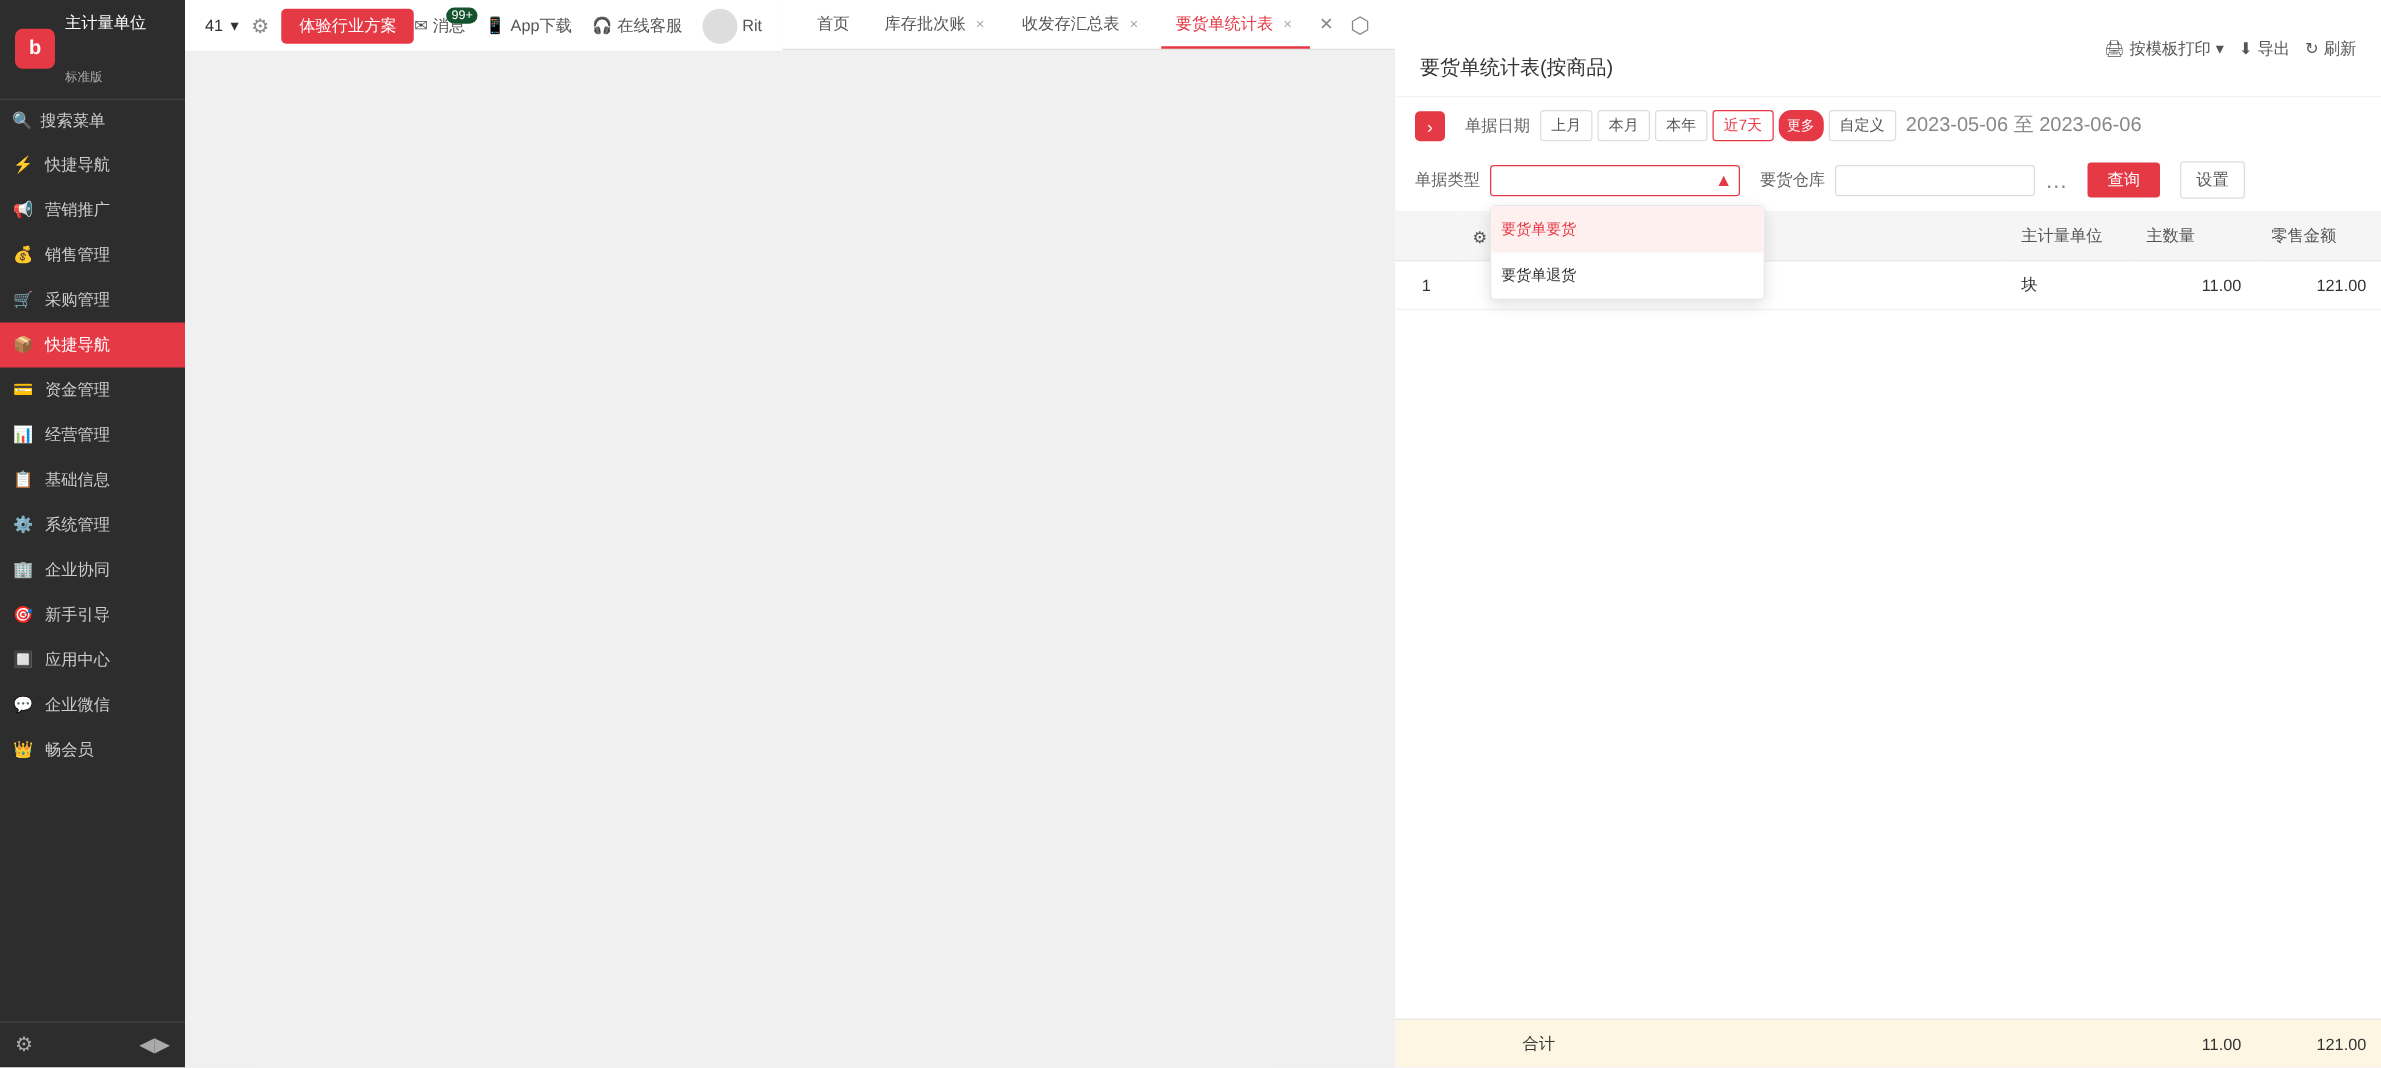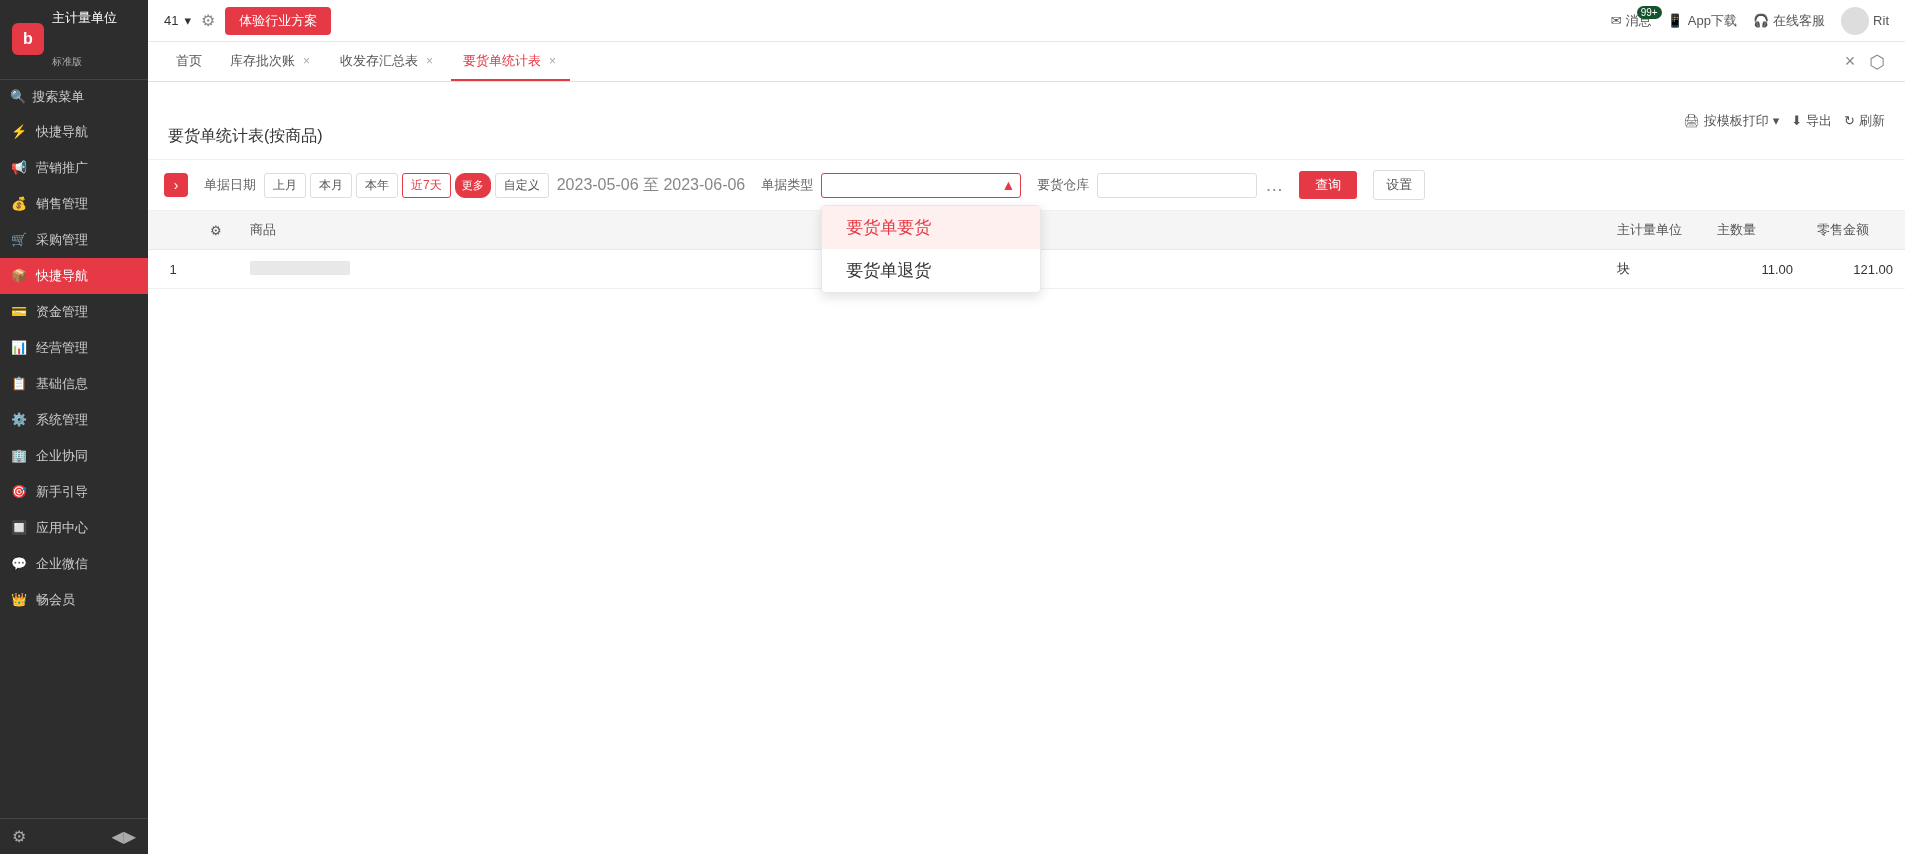--- a/index.html
+++ b/index.html
@@ -45,21 +45,21 @@
     .sidebar-scroll::-webkit-scrollbar { width: 4px; }
     .sidebar-scroll::-webkit-scrollbar-thumb { background: #555; border-radius: 2px; }
     .sidebar-footer {
       border-top: 1px solid #444;
       display: flex; align-items: center; justify-content: space-between;
       padding: 8px 12px; color: #aaa;
     }
     .sidebar-footer-icon { cursor: pointer; font-size: 16px; }
 
     
-    .main { flex: 1; display: flex; flex-direction: column; background: #f0f0f0; min-width: 0; }
+    .main { flex: 1; display: flex; background: #f0f0f0; min-width: 0; }
 
     
     .topbar {
       background: #fff; display: flex; align-items: center; justify-content: space-between;
       padding: 0 16px; height: 42px; border-bottom: 1px solid #e8e8e8; flex-shrink: 0;
     }
     .topbar-left { display: flex; align-items: center; gap: 10px; }
     .topbar-store { display: flex; align-items: center; gap: 6px; color: #333; font-size: 13px; cursor: pointer; }
     .topbar-gear { color: #888; cursor: pointer; font-size: 16px; }
     .topbar-trial-btn {
@@ -145,21 +145,21 @@
       padding: 5px 12px; font-size: 13px; cursor: pointer; font-family: inherit;
     }
 
     
     .dropdown-overlay {
       position: absolute; background: white; border: 1px solid #e8e8e8;
       border-radius: 4px; box-shadow: 0 4px 12px rgba(0,0,0,0.12);
       z-index: 1000; min-width: 180px;
     }
     .dropdown-item {
-      padding: 10px 24px; cursor: pointer; font-size: 17px; color: #333;
+      padding: 10px 8px; cursor: pointer; font-size: 12px; color: #333;
     }
     .dropdown-item.selected { background: #fff0f0; color: #e63946; }
 
     
     .table-wrap { flex: 1; overflow: auto; }
     .data-table { width: 100%; border-collapse: collapse; font-size: 13px; }
     .data-table thead tr { background: #f5f5f5; }
     .data-table th {
       padding: 10px 12px; text-align: left; color: #555;
       border-bottom: 1px solid #e8e8e8; font-weight: 500; white-space: nowrap;
@@ -412,20 +412,34 @@
                 <span class="product-placeholder"></span>
               </td>
               <td class="col-unit">块</td>
               <td class="col-qty">11.00</td>
               <td class="col-amount">121.00</td>
             </tr>
           </tbody>
         </table>
       </div>
 
+      <div class="table-footer" style="position: relative;">
+      <table style="width:100%; border-collapse:collapse; font-size:13px; color:#333;">
+        <tbody>
+          <tr>
+            <td style="width:50px;"></td>
+            <td style="width:40px;"></td>
+            <td style="min-width:160px; padding:0 12px;">合计</td>
+            <td style="width:100px; padding:0 12px;"></td>
+            <td style="width:100px; text-align:right; padding:0 12px;">11.00</td>
+            <td style="width:100px; text-align:right; padding:0 12px;">121.00</td>
+          </tr>
+        </tbody>
+      </table>
+    </div>
 
     </div>
   </div>
 </div>
 
 <style>
   
   .table-footer {
     position: relative;
     padding: 10px 0;

